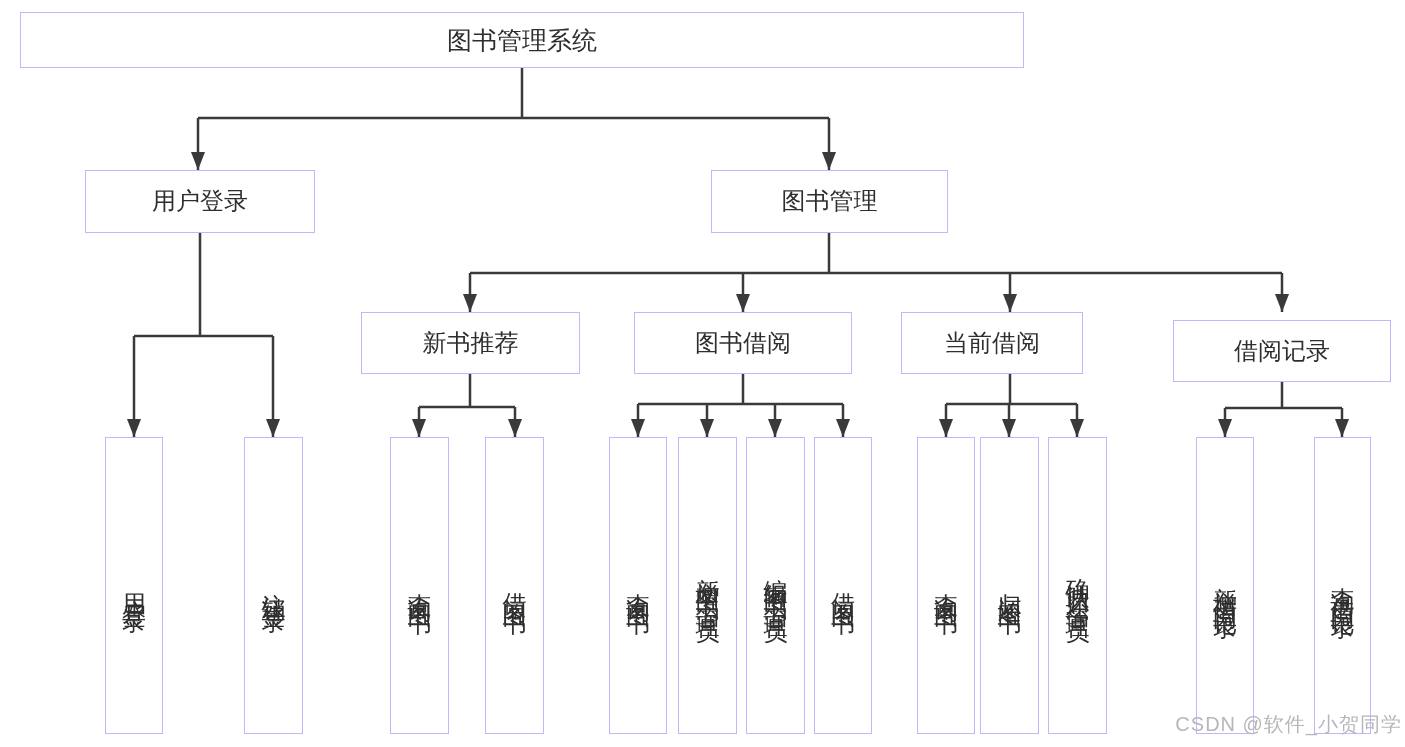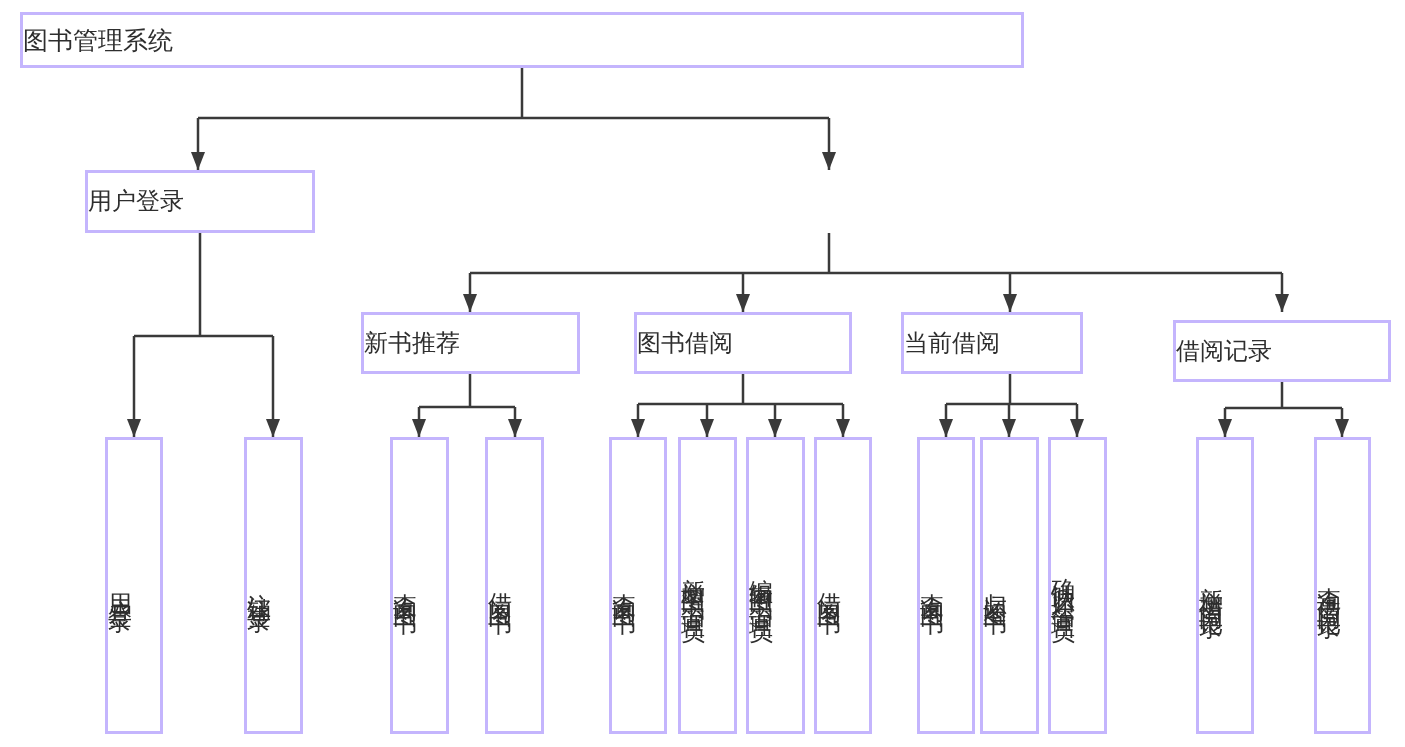--- a/index.html
+++ b/index.html
@@ -8,22 +8,22 @@
     width:1405px;height:747px;
     background:#ffffff;
     font-family:"Liberation Sans","DejaVu Sans",sans-serif;
     overflow:hidden;
   }
   .wires{position:absolute;left:0;top:0;width:1405px;height:747px;pointer-events:none;}
   .node{
     position:absolute;
     box-sizing:border-box;
     background:#ffffff;
-    border:3px solid #c4b5fd;
-    display:flex;align-items:center;justify-content:flex-start;
+    border:1px solid #c4b5fd;
+    display:flex;align-items:center;justify-content:center;
     color:#2e2e2e;
     font-size:24px;
     line-height:1.2;
     white-space:nowrap;
   }
   .node.root{font-size:25px;}
   .leaf{top:437px;height:297px;}
   .vtext{
     writing-mode:vertical-lr;
     text-orientation:mixed;
@@ -100,20 +100,23 @@
     </g>
   </svg>
 
   <div class="node root" style="left:20px;top:12px;width:1004px;height:56px;">
     <span>图书管理系统</span>
   </div>
 
   <div class="node" style="left:85px;top:170px;width:230px;height:63px;">
     <span>用户登录</span>
   </div>
+  <div class="node" style="left:711px;top:170px;width:237px;height:63px;">
+    <span>图书管理</span>
+  </div>
 
   <div class="node" style="left:634px;top:312px;width:218px;height:62px;">
     <span>图书借阅</span>
   </div>
   <div class="node" style="left:361px;top:312px;width:219px;height:62px;">
     <span>新书推荐</span>
   </div>
   <div class="node" style="left:901px;top:312px;width:182px;height:62px;">
     <span>当前借阅</span>
   </div>
@@ -158,14 +161,15 @@
     <span class="vtext">确认归还（管理员）</span>
   </div>
 
   <div class="node leaf" style="left:1196px;width:58px;">
     <span class="vtext">新增借阅记录</span>
   </div>
   <div class="node leaf" style="left:1314px;width:57px;">
     <span class="vtext">查询借阅记录</span>
   </div>
 
+  <div class="watermark">CSDN @软件_小贺同学</div>
 
 </div>
 
 </body></html>

